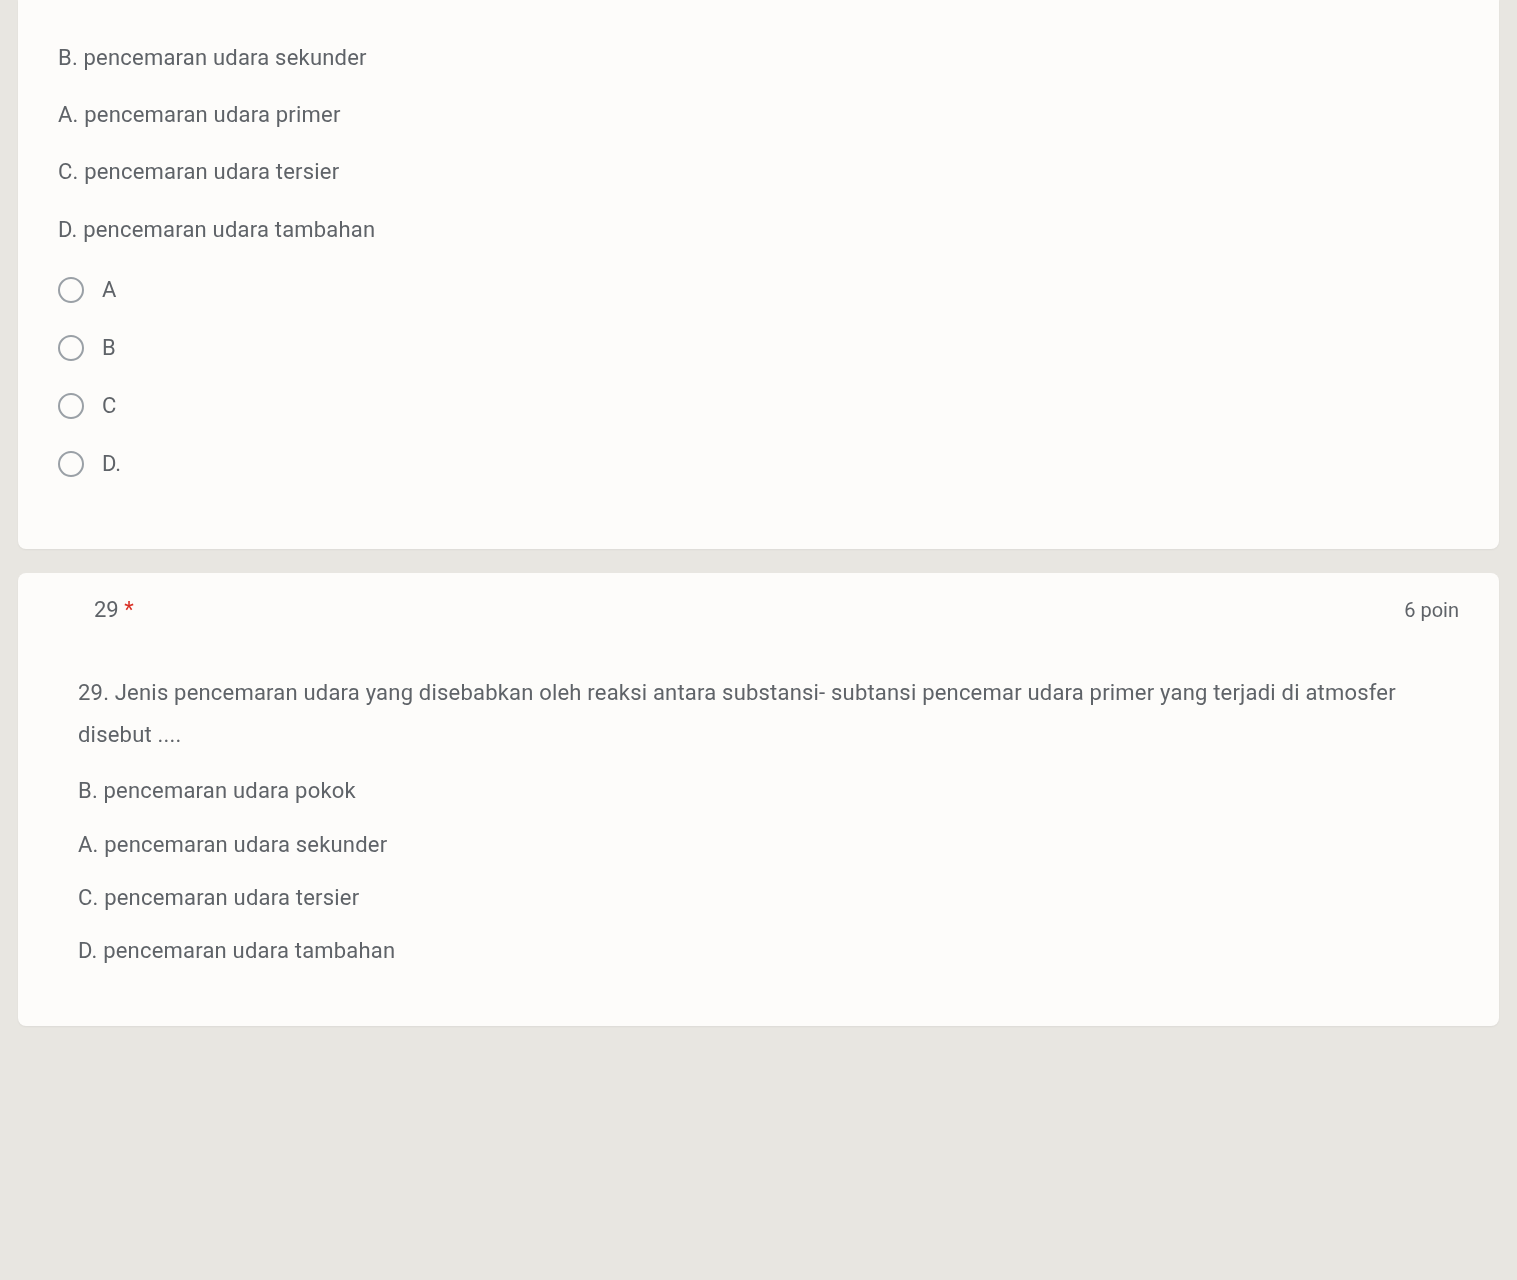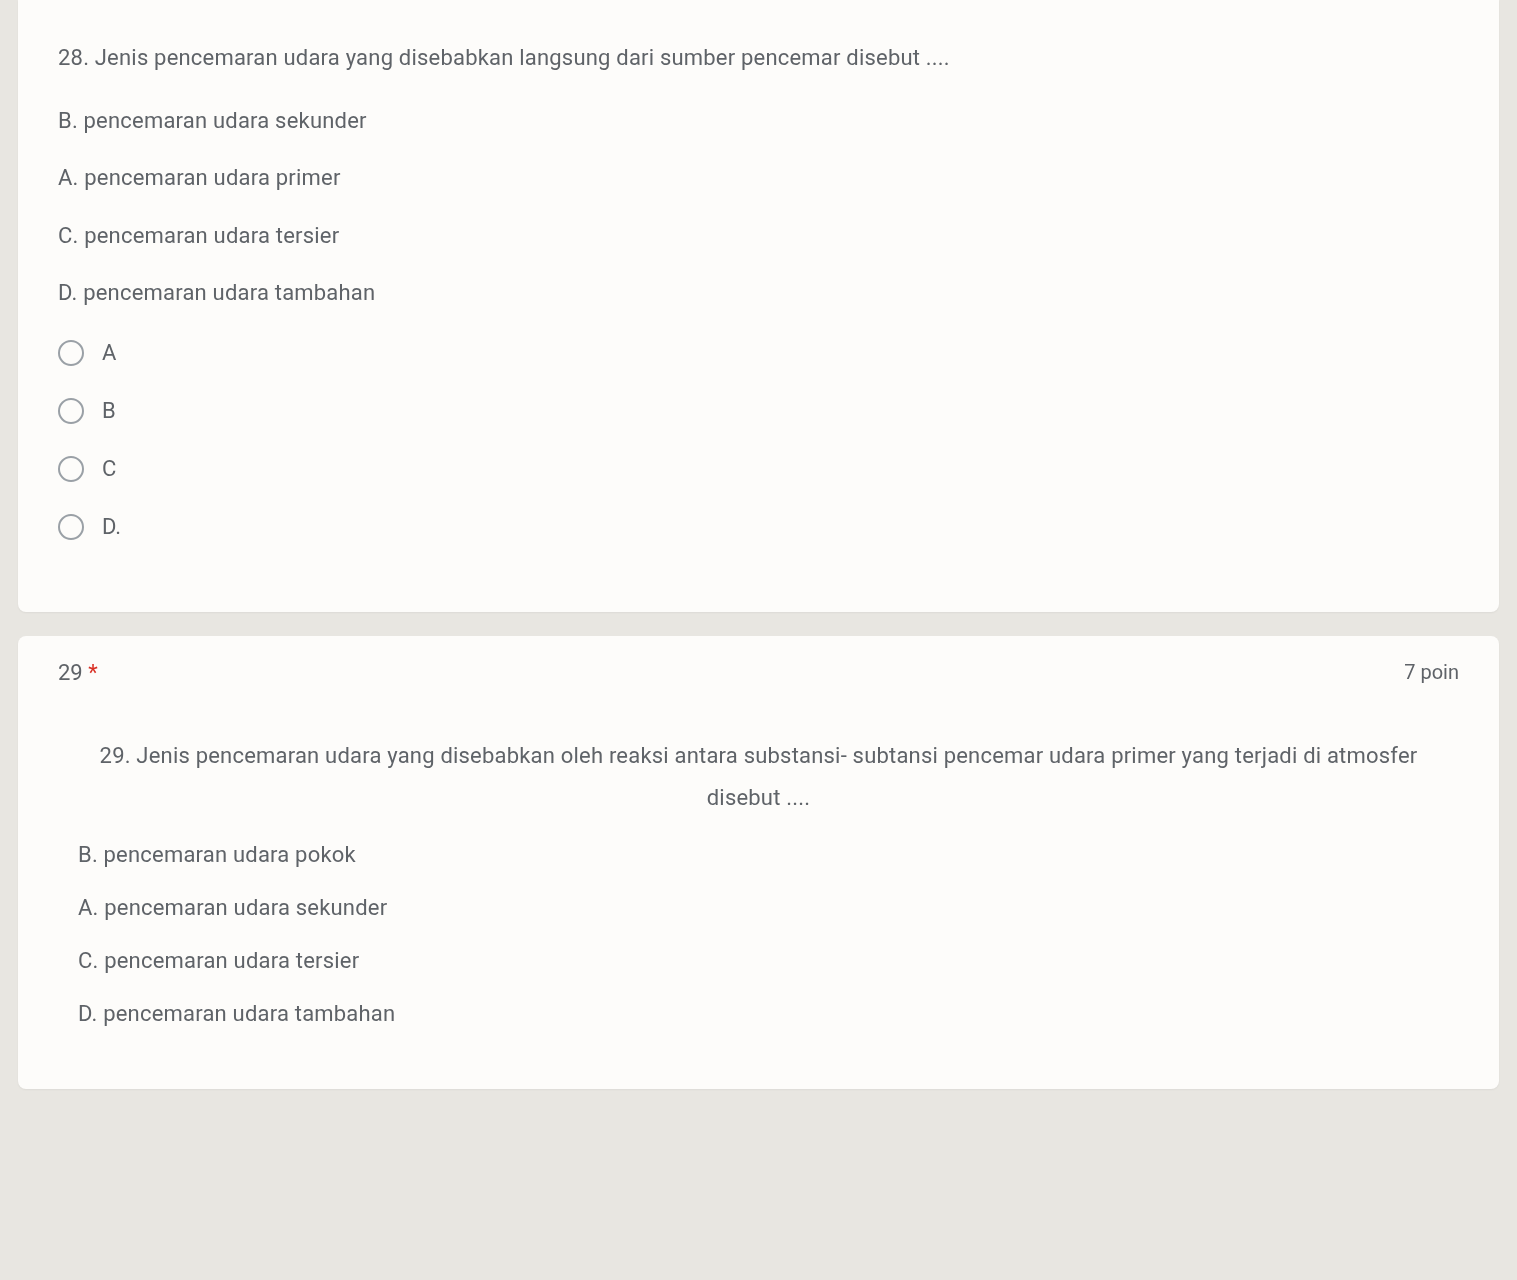--- a/index.html
+++ b/index.html
@@ -58,51 +58,50 @@
       margin-right: 18px;
       flex-shrink: 0;
     }
     .radio-label {
       font-size: 22px;
       color: #5f6368;
     }
     .card-header {
       display: flex;
       justify-content: space-between;
-      align-items: flex-start;
+      align-items: flex-end;
       margin-bottom: 50px;
+      margin-left: 36px;
     }
     .question-number {
       font-size: 22px;
       color: #5f6368;
     }
     .required {
       color: #d93025;
     }
     .points {
       font-size: 20px;
       color: #5f6368;
     }
     .sub-question {
       padding: 0 20px;
     }
     .sub-question .question-text {
       margin-bottom: 18px;
       line-height: 1.9;
-      text-align: center;
     }
     .sub-question .option-line {
       margin-bottom: 18px;
     }
   </style>
 </head>
 <body>
 
 <div class="card first">
-  <div class="question-text">28. Jenis pencemaran udara yang disebabkan langsung dari sumber pencemar disebut ....</div>
   <div class="option-line">B. pencemaran udara sekunder</div>
   <div class="option-line">A. pencemaran udara primer</div>
   <div class="option-line">C. pencemaran udara tersier</div>
   <div class="option-line">D. pencemaran udara tambahan</div>
 
   <div class="radio-group">
     <div class="radio-option">
       <div class="radio-circle"></div>
       <span class="radio-label">A</span>
     </div>
@@ -119,21 +118,21 @@
       <span class="radio-label">D.</span>
     </div>
   </div>
 </div>
 
 <div class="card">
   <div class="card-header">
     <div class="question-number">
       <span>29</span><span class="required"> *</span>
     </div>
-    <div class="points">7 poin</div>
+    <div class="points">6 poin</div>
   </div>
 
   <div class="sub-question">
     <div class="question-text">29. Jenis pencemaran udara yang disebabkan oleh reaksi antara substansi- subtansi pencemar udara primer yang terjadi di atmosfer disebut ....</div>
     <div class="option-line">B. pencemaran udara pokok</div>
     <div class="option-line">A. pencemaran udara sekunder</div>
     <div class="option-line">C. pencemaran udara tersier</div>
     <div class="option-line">D. pencemaran udara tambahan</div>
   </div>
 </div>

